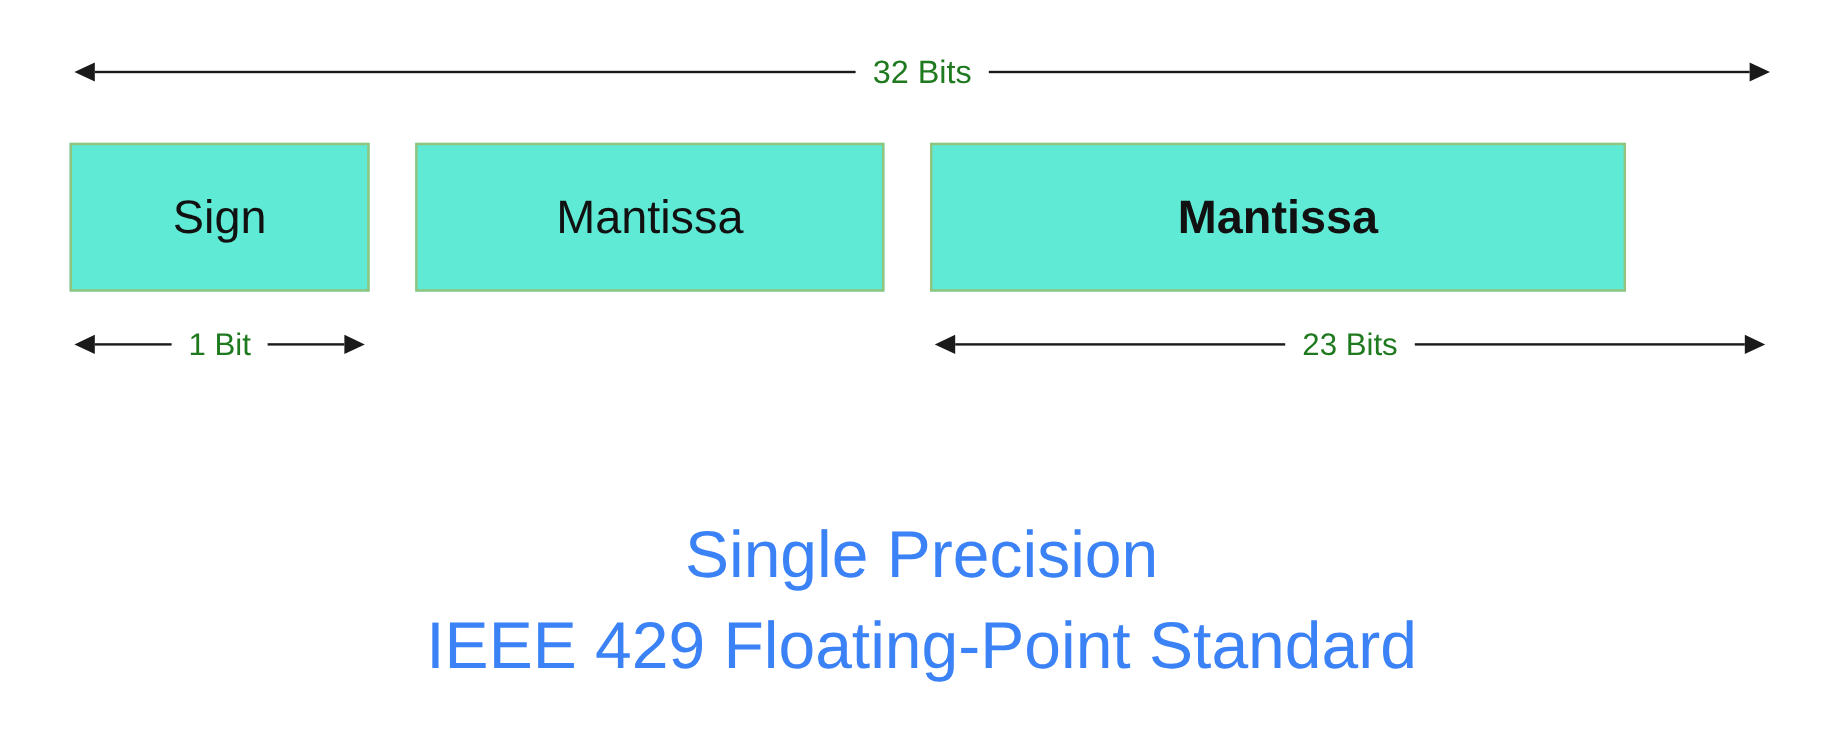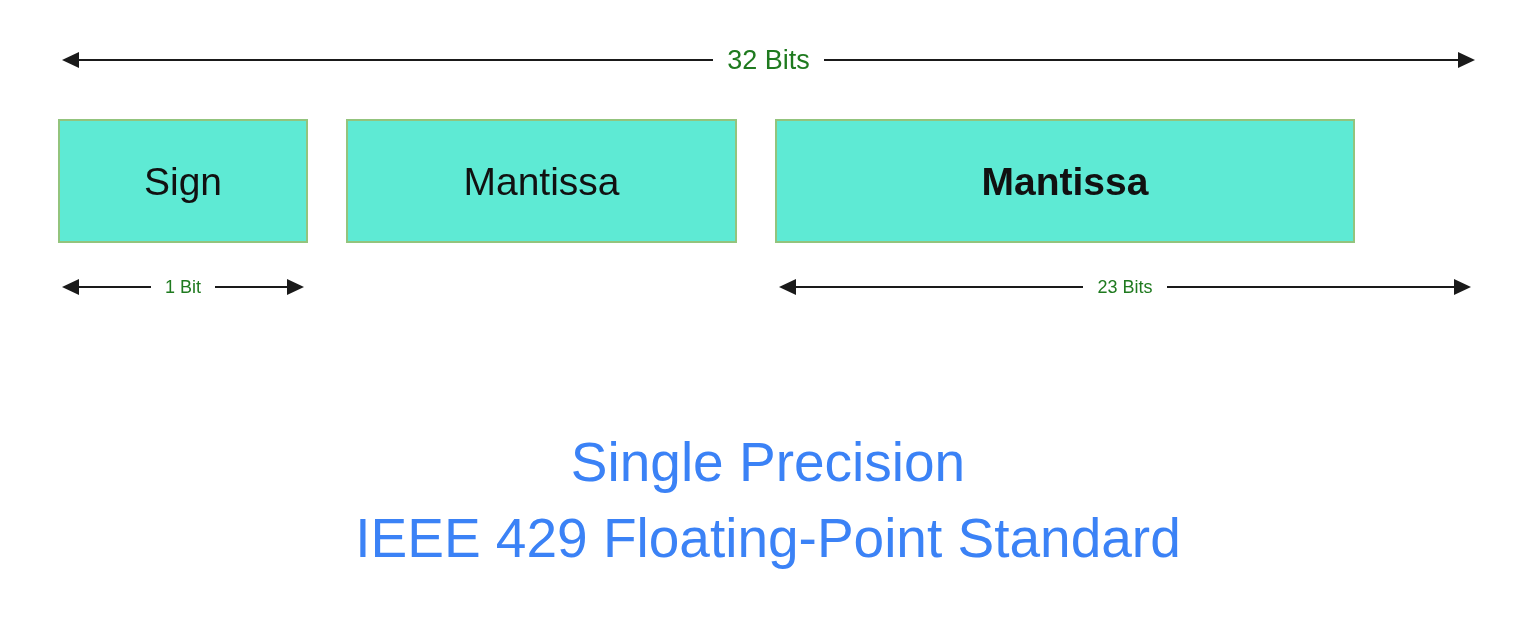--- a/index.html
+++ b/index.html
@@ -78,21 +78,21 @@
     line-height: 1;
     white-space: nowrap;
   }
 
   #box-sign     { left: 58px;  width: 250px; }
   #box-exponent { left: 346px; width: 391px; }
   #box-mantissa { left: 775px; width: 580px; font-weight: bold; }
 
   
   .measure.bits { top: 272px; }
-  .measure.bits .mlabel { font-size: 18px; }
+  .measure.bits .mlabel { font-size: 26px; }
 
   #measure-1bit   { left: 62px;  width: 242px; }
   #measure-8bits  { left: 350px; width: 383px; }
   #measure-23bits { left: 779px; width: 692px; }
 
   
   #caption {
     position: absolute;
     left: 0;
     top: 424px;

